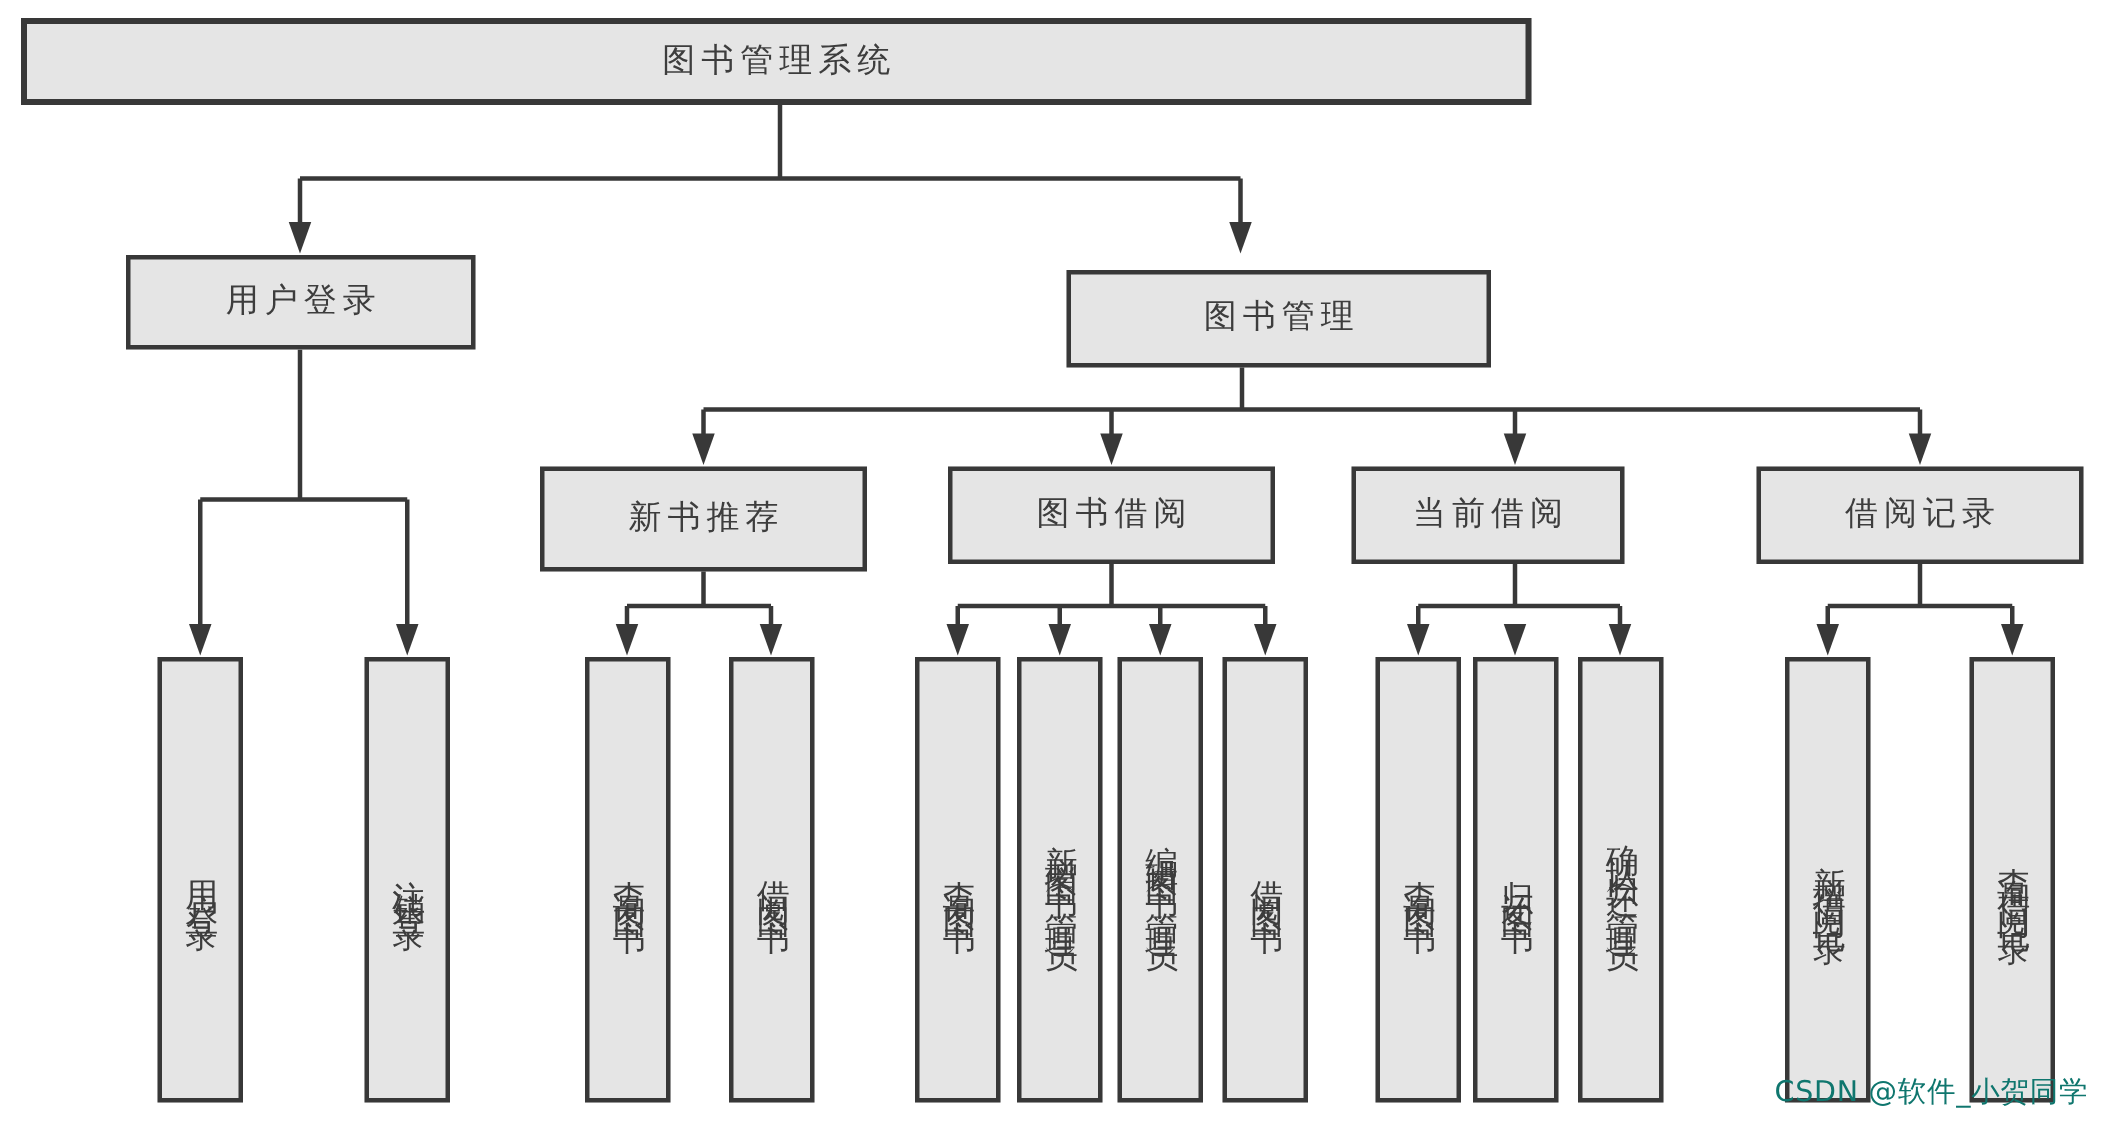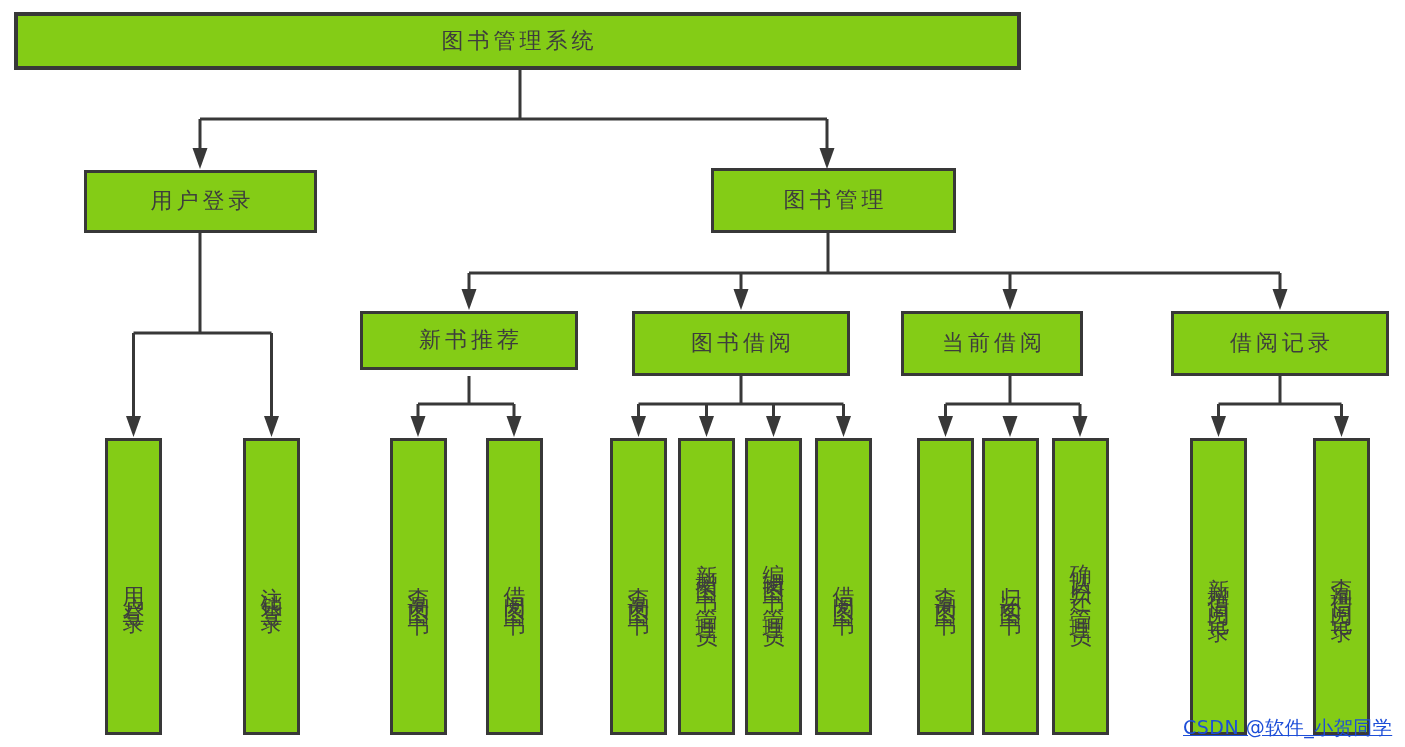--- a/index.html
+++ b/index.html
@@ -13,21 +13,21 @@
     overflow: hidden;
   }
   .connector-layer {
     position: absolute;
     left: 0; top: 0;
     width: 1405px; height: 747px;
     pointer-events: none;
   }
   .box {
     position: absolute;
-    background: #84cc16;
+    background: #e5e5e5;
     border: 3px solid #383838;
     box-sizing: border-box;
     display: flex;
     align-items: center;
     justify-content: center;
   }
   .box.root { border-width: 4px; }
   .box.h .label {
     font-size: 22px;
     letter-spacing: 4px;
@@ -42,24 +42,23 @@
     letter-spacing: 9px;
     line-height: 1;
     white-space: nowrap;
   }
   .watermark {
     position: absolute;
     left: 1183px;
     top: 715px;
     font-size: 19px;
     letter-spacing: 0.5px;
-    color: #1d4ed8;
+    color: #0f766e;
     white-space: nowrap;
     z-index: 5;
-    text-decoration: underline;
   }
 </style>
 </head>
 <body>
 
 <div class="canvas">
 
   <svg class="connector-layer" viewBox="0 0 1405 747" xmlns="http://www.w3.org/2000/svg">
     <g stroke="#383838" stroke-width="3" fill="none">
 
@@ -103,25 +102,25 @@
     </g>
   </svg>
 
   <div class="box h root" style="left:14px; top:12px; width:1007px; height:58px;">
     <span class="label">图书管理系统</span>
   </div>
 
   <div class="box h" style="left:84px; top:170px; width:233px; height:63px;">
     <span class="label">用户登录</span>
   </div>
-  <div class="box h" style="left:711px; top:168px; width:245px; height:65px;">
+  <div class="box h" style="left:711px; top:180px; width:283px; height:65px;">
     <span class="label">图书管理</span>
   </div>
 
-  <div class="box h" style="left:360px; top:311px; width:218px; height:59px;">
+  <div class="box h" style="left:360px; top:311px; width:218px; height:70px;">
     <span class="label">新书推荐</span>
   </div>
   <div class="box h" style="left:632px; top:311px; width:218px; height:65px;align-items:center;">
     <span class="label">图书借阅</span>
   </div>
   <div class="box h" style="left:901px; top:311px; width:182px; height:65px;">
     <span class="label">当前借阅</span>
   </div>
   <div class="box h" style="left:1171px; top:311px; width:218px; height:65px;">
     <span class="label">借阅记录</span>

